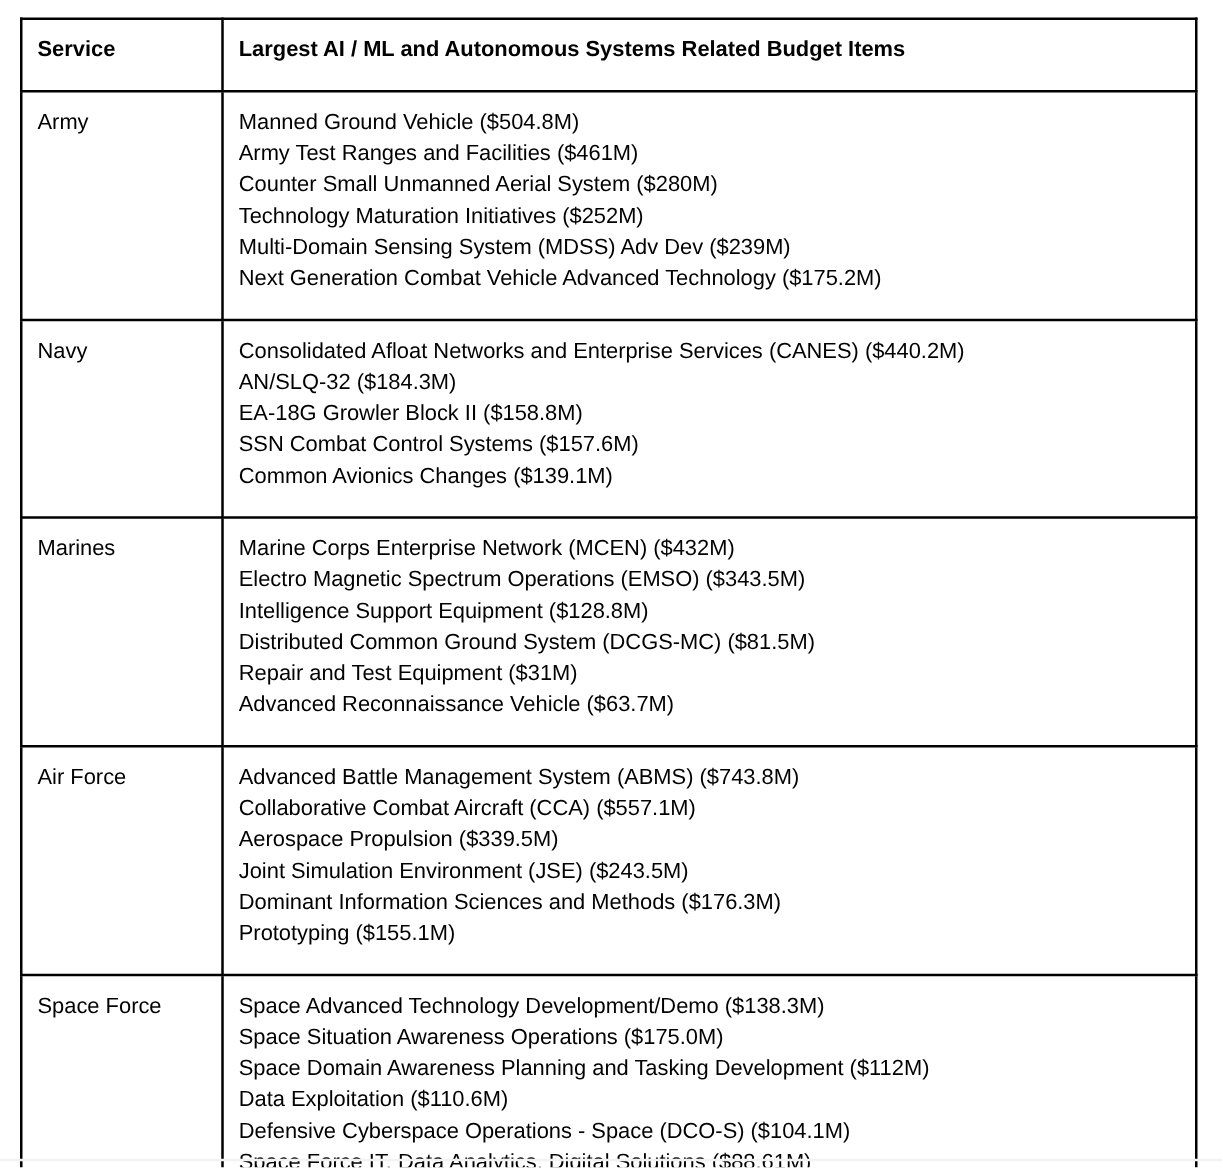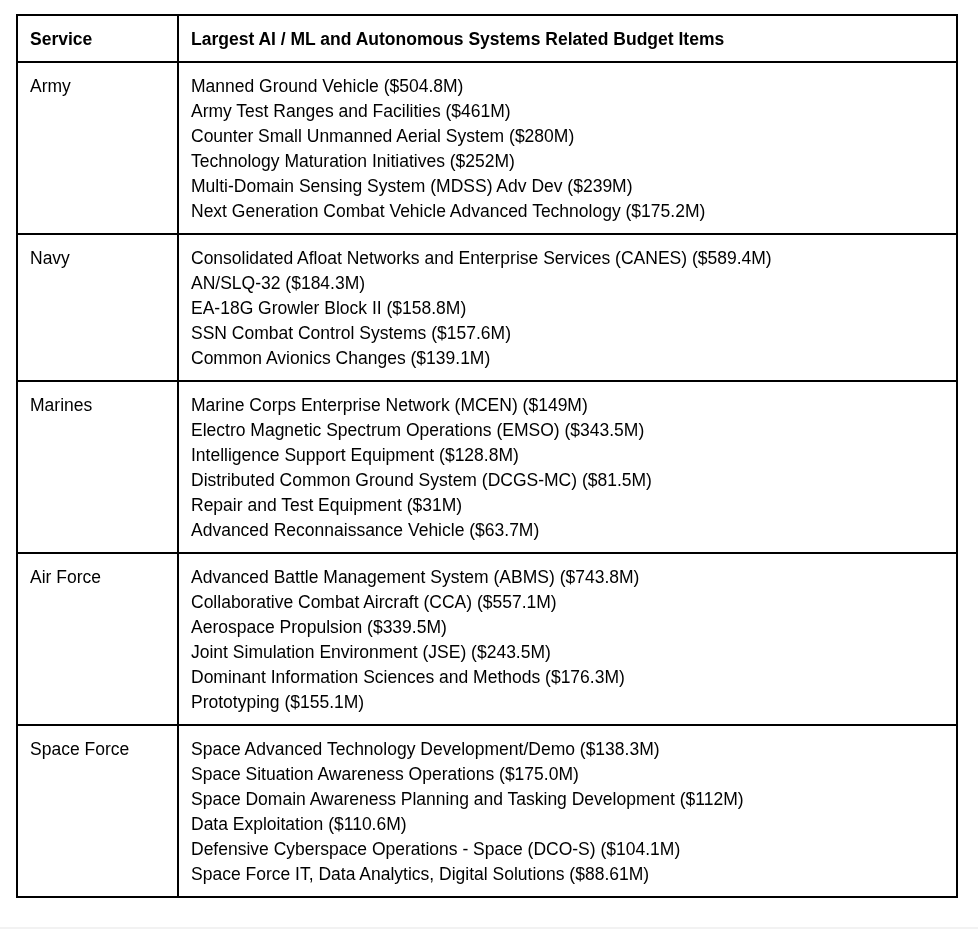--- a/index.html
+++ b/index.html
@@ -23,21 +23,21 @@
     top: 14px;
     width: 940px;
     border-collapse: collapse;
     table-layout: fixed;
   }
   table.budget-table th,
   table.budget-table td {
     border: 2px solid #000000;
     vertical-align: top;
     text-align: left;
-    padding: 11px 12px 9px 12px;
+    padding: 11px 12px 20px 12px;
     font-size: 17.5px;
     line-height: 25px;
     background: #ffffff;
   }
   table.budget-table th {
     font-weight: bold;
   }
   col.service-col { width: 161px; }
   col.items-col   { width: 779px; }
   .item-line {
@@ -77,31 +77,31 @@
             <span class="item-line">Army Test Ranges and Facilities ($461M)</span>
             <span class="item-line">Counter Small Unmanned Aerial System ($280M)</span>
             <span class="item-line">Technology Maturation Initiatives ($252M)</span>
             <span class="item-line">Multi-Domain Sensing System (MDSS) Adv Dev ($239M)</span>
             <span class="item-line">Next Generation Combat Vehicle Advanced Technology ($175.2M)</span>
           </td>
         </tr>
         <tr>
           <td>Navy</td>
           <td>
-            <span class="item-line">Consolidated Afloat Networks and Enterprise Services (CANES) ($589.4M)</span>
+            <span class="item-line">Consolidated Afloat Networks and Enterprise Services (CANES) ($440.2M)</span>
             <span class="item-line">AN/SLQ-32 ($184.3M)</span>
             <span class="item-line">EA-18G Growler Block II ($158.8M)</span>
             <span class="item-line">SSN Combat Control Systems ($157.6M)</span>
             <span class="item-line">Common Avionics Changes ($139.1M)</span>
           </td>
         </tr>
         <tr>
           <td>Marines</td>
           <td>
-            <span class="item-line">Marine Corps Enterprise Network (MCEN) ($149M)</span>
+            <span class="item-line">Marine Corps Enterprise Network (MCEN) ($432M)</span>
             <span class="item-line">Electro Magnetic Spectrum Operations (EMSO) ($343.5M)</span>
             <span class="item-line">Intelligence Support Equipment ($128.8M)</span>
             <span class="item-line">Distributed Common Ground System (DCGS-MC) ($81.5M)</span>
             <span class="item-line">Repair and Test Equipment ($31M)</span>
             <span class="item-line">Advanced Reconnaissance Vehicle ($63.7M)</span>
           </td>
         </tr>
         <tr>
           <td>Air Force</td>
           <td>

